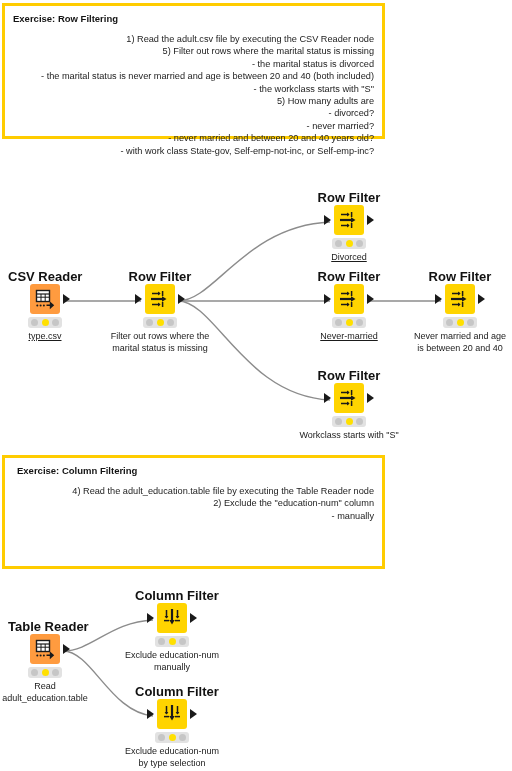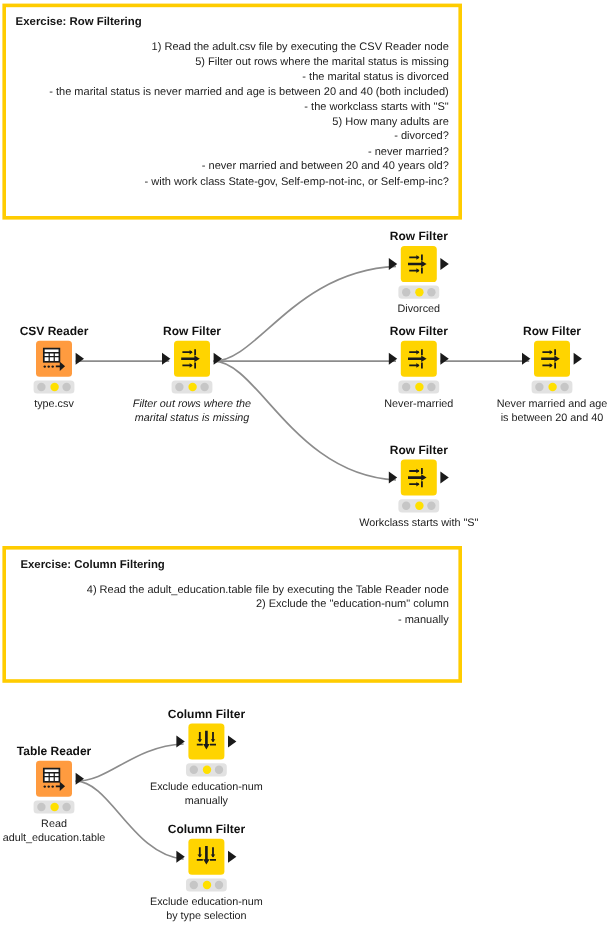--- a/index.html
+++ b/index.html
@@ -30,35 +30,35 @@
     white-space:nowrap;
   }
   .annotation .ann-line{
     font-size:9.2px;
     color:#222222;
     line-height:12.4px;
     white-space:nowrap;
     text-align:right;
   }
 
-  #annotation-row-filtering{left:2px;top:3px;width:383px;height:180px;}
+  #annotation-row-filtering{left:2px;top:3px;width:383px;height:136px;}
   #annotation-column-filtering{left:2px;top:455px;width:383px;height:114px;padding-left:12px;}
 
   
   #edges{position:absolute;left:0;top:0;width:512px;height:771px;pointer-events:none;}
 
   
   .node{
     position:absolute;
     width:74px;
     
     text-align:center;
   }
   .node-title{
-    font-size:10px;
+    font-size:13px;
     font-weight:bold;
     color:#111111;
     line-height:11px;
     white-space:nowrap;
     margin-bottom:2px;
   }
   .node-body{
     position:relative;
     height:30px;
     display:flex;
@@ -95,22 +95,22 @@
   .status .lamp.on{background:#FFE000;}
 
   .node-label{
     margin-top:3px;
     font-size:9px;
     color:#1b1b1b;
     line-height:11.5px;
     white-space:pre-line;
   }
   .node-label.wide{width:150px;margin-left:-38px;}
-  .node-label.left-wide{width:130px;margin-left:-28px;font-style:italic;}
-  .node-label.nowrap{white-space:nowrap;}
+  .node-label.left-wide{width:130px;margin-left:-28px;}
+  .node-label.nowrap{white-space:nowrap;text-decoration:underline;}
 
 </style>
 </head>
 <body>
 
 <div class="canvas">
 
   <div class="annotation" id="annotation-row-filtering">
     <div class="ann-title">Exercise: Row Filtering</div>
     <div class="ann-line">1) Read the adult.csv file by executing the CSV Reader node</div>

